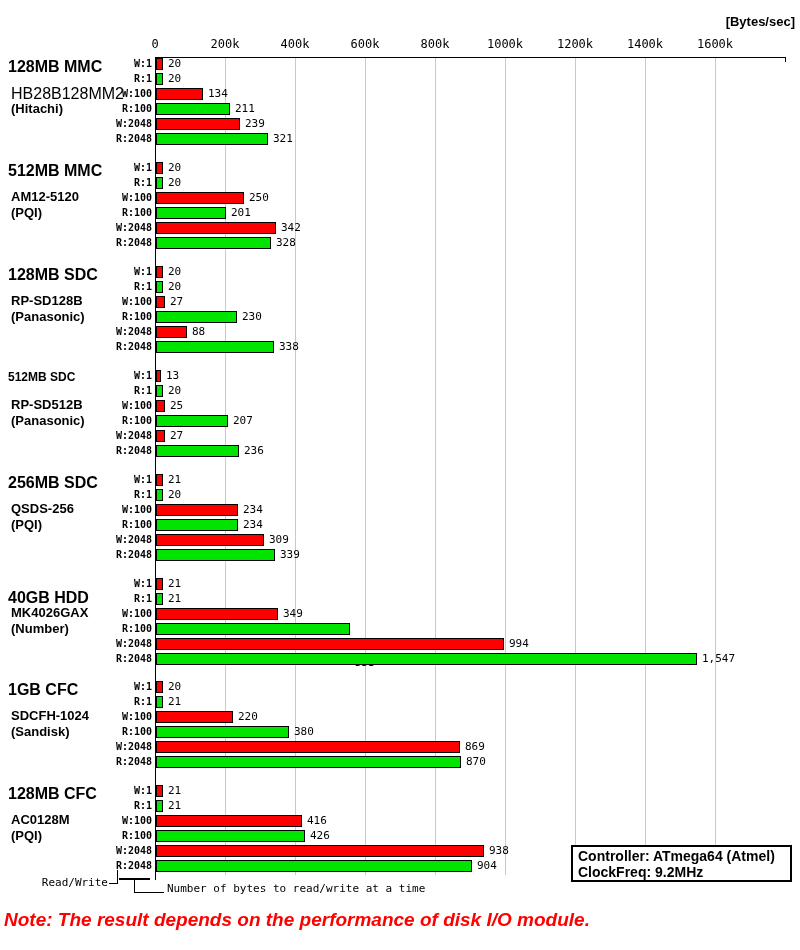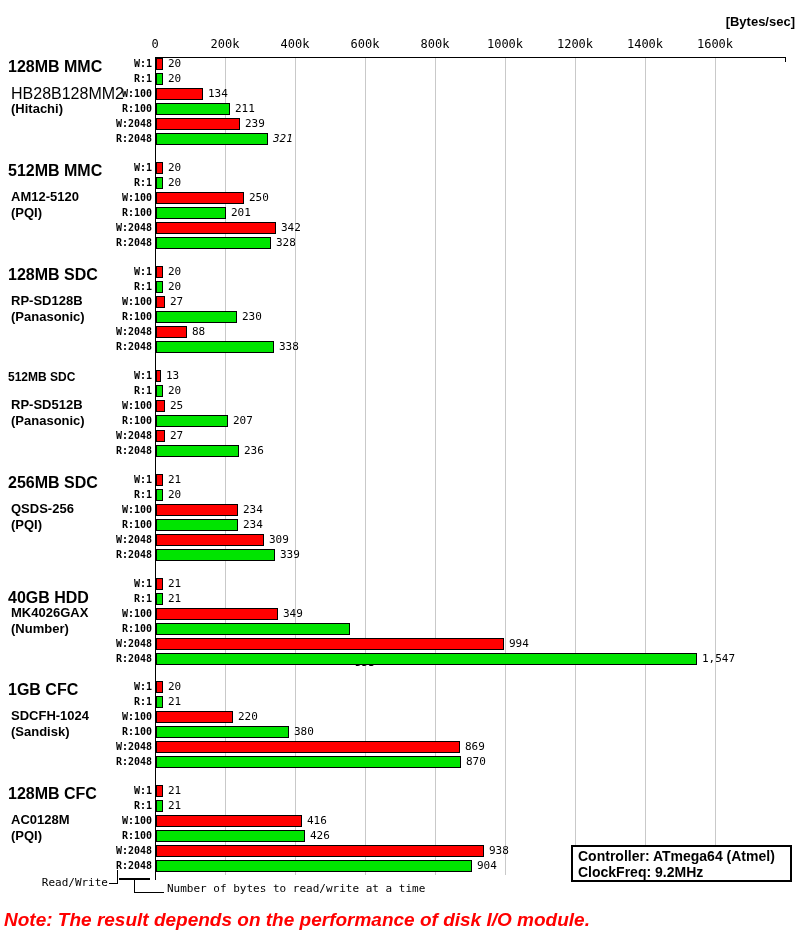--- a/index.html
+++ b/index.html
@@ -81,21 +81,21 @@
     <div style="position: absolute; left: 156px; top: 88px; width: 47px; height: 12px; box-sizing: border-box; border: 1px solid rgb(0, 0, 0); background: rgb(255, 0, 0);"></div>
     <div class="mono" style="position: absolute; left: 208px; top: 88px; height: 12px; line-height: 12px; font-size: 11px;">134</div>
     <div class="mono" style="position: absolute; left: 90px; top: 103px; width: 62px; height: 12px; line-height: 12px; text-align: right; font-size: 10px; font-weight: bold;">R:100</div>
     <div style="position: absolute; left: 156px; top: 103px; width: 74px; height: 12px; box-sizing: border-box; border: 1px solid rgb(0, 0, 0); background: rgb(0, 228, 0);"></div>
     <div class="mono" style="position: absolute; left: 235px; top: 103px; height: 12px; line-height: 12px; font-size: 11px;">211</div>
     <div class="mono" style="position: absolute; left: 90px; top: 118px; width: 62px; height: 12px; line-height: 12px; text-align: right; font-size: 10px; font-weight: bold;">W:2048</div>
     <div style="position: absolute; left: 156px; top: 118px; width: 84px; height: 12px; box-sizing: border-box; border: 1px solid rgb(0, 0, 0); background: rgb(255, 0, 0);"></div>
     <div class="mono" style="position: absolute; left: 245px; top: 118px; height: 12px; line-height: 12px; font-size: 11px;">239</div>
     <div class="mono" style="position: absolute; left: 90px; top: 133px; width: 62px; height: 12px; line-height: 12px; text-align: right; font-size: 10px; font-weight: bold;">R:2048</div>
     <div style="position: absolute; left: 156px; top: 133px; width: 112px; height: 12px; box-sizing: border-box; border: 1px solid rgb(0, 0, 0); background: rgb(0, 228, 0);"></div>
-    <div class="mono" style="position: absolute; left: 273px; top: 133px; height: 12px; line-height: 12px; font-size: 11px; font-style: italic;">321</div>
+    <div class="mono" style="position: absolute; left: 273px; top: 133px; height: 12px; line-height: 12px; font-size: 11px;">321</div>
     <div style="position: absolute; left: 8px; top: 162px; font-size: 16px; font-weight: bold;">512MB MMC</div>
     <div style="position: absolute; left: 11px; top: 189px; font-size: 13px; font-weight: bold;">AM12-5120</div>
     <div style="position: absolute; left: 11px; top: 205px; font-size: 13px; font-weight: bold;">(PQI)</div>
     <div class="mono" style="position: absolute; left: 90px; top: 162px; width: 62px; height: 12px; line-height: 12px; text-align: right; font-size: 10px; font-weight: bold;">W:1</div>
     <div style="position: absolute; left: 156px; top: 162px; width: 7px; height: 12px; box-sizing: border-box; border: 1px solid rgb(0, 0, 0); background: rgb(255, 0, 0);"></div>
     <div class="mono" style="position: absolute; left: 168px; top: 162px; height: 12px; line-height: 12px; font-size: 11px;">20</div>
     <div class="mono" style="position: absolute; left: 90px; top: 177px; width: 62px; height: 12px; line-height: 12px; text-align: right; font-size: 10px; font-weight: bold;">R:1</div>
     <div style="position: absolute; left: 156px; top: 177px; width: 7px; height: 12px; box-sizing: border-box; border: 1px solid rgb(0, 0, 0); background: rgb(0, 228, 0);"></div>
     <div class="mono" style="position: absolute; left: 168px; top: 177px; height: 12px; line-height: 12px; font-size: 11px;">20</div>
     <div class="mono" style="position: absolute; left: 90px; top: 192px; width: 62px; height: 12px; line-height: 12px; text-align: right; font-size: 10px; font-weight: bold;">W:100</div>

